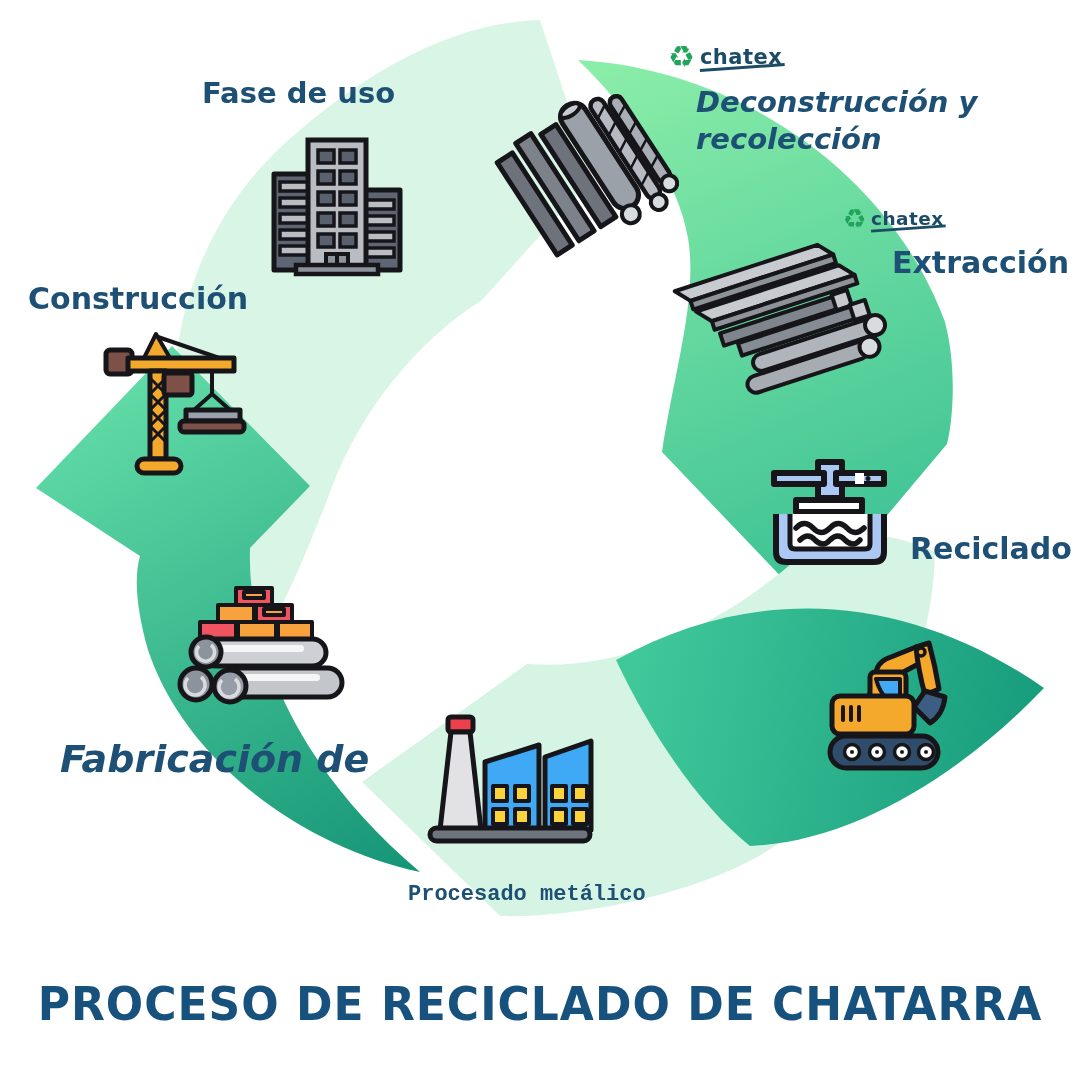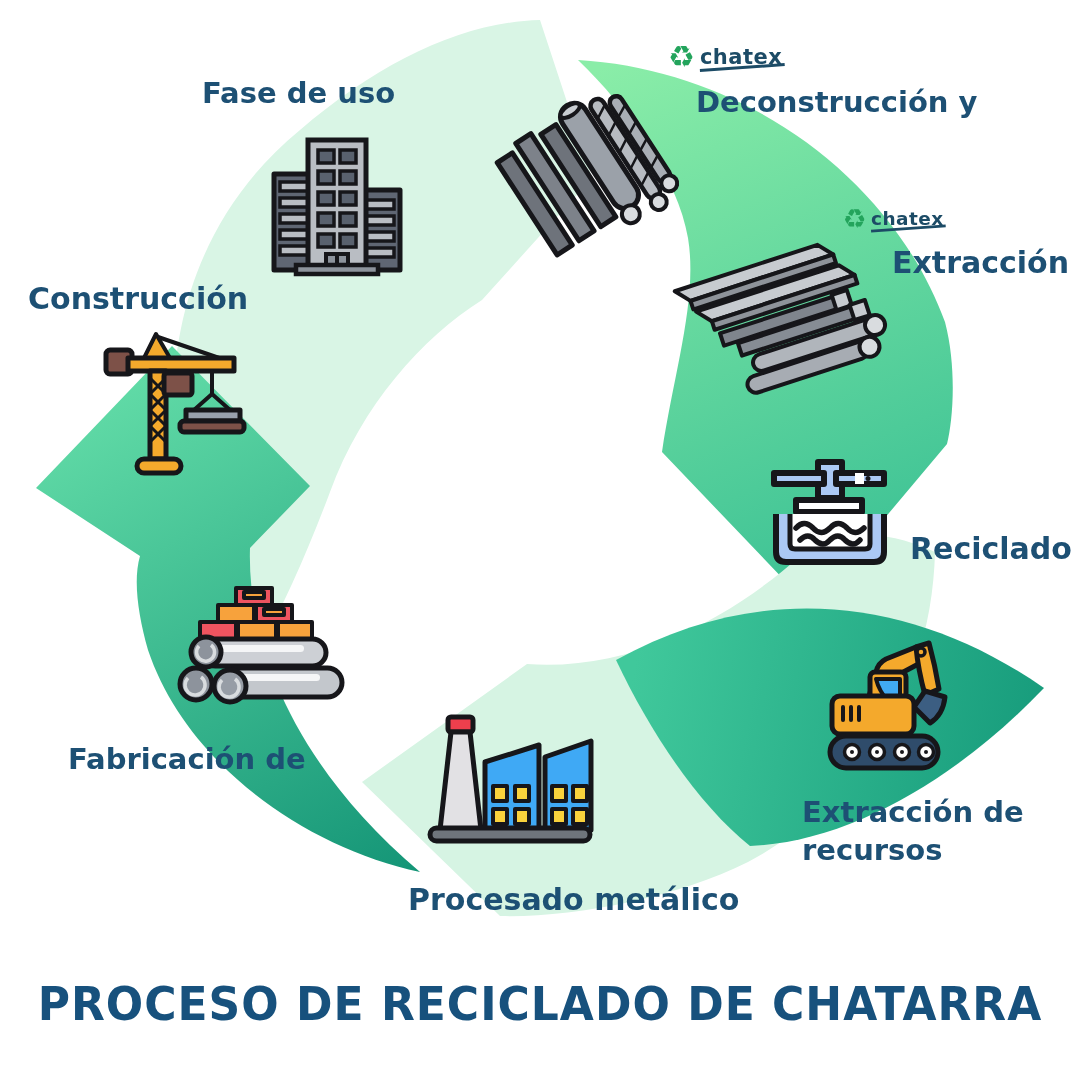--- a/index.html
+++ b/index.html
@@ -2,29 +2,29 @@
 <html><head>
 <meta charset="utf-8">
 <style>
   html,body{margin:0;padding:0;background:#ffffff;}
   #canvas{position:relative;width:1080px;height:1080px;background:#ffffff;overflow:hidden;
           font-family:"DejaVu Sans","Liberation Sans",sans-serif;}
   #cycle{position:absolute;left:0;top:0;}
   .icon{position:absolute;}
   .icon svg{overflow:visible;display:block;}
   .label{position:absolute;font-weight:bold;color:#1d5074;white-space:nowrap;}
-  .label .ln{display:block;}
+  .label .ln{display:block;font-style:italic;}
   #lbl-fase{left:202px;top:76px;font-size:29px;}
   #lbl-construccion{left:28px;top:281px;font-size:30px;}
   #lbl-decon{left:696px;top:84px;font-size:29px;line-height:37px;}
   #lbl-separacion{left:892px;top:245px;font-size:30px;}
   #lbl-reciclado{left:910px;top:531px;font-size:30px;}
   #lbl-extraccion{left:802px;top:793px;font-size:29px;line-height:38px;}
-  #lbl-procesado{left:408px;top:882px;font-size:30px;}
-  #lbl-fabricacion{left:68px;top:742px;font-size:29px;line-height:34px;}
+  #lbl-procesado{left:408px;top:882px;font-size:22px;font-family:Liberation Mono, monospace;}
+  #lbl-fabricacion{left:60px;top:742px;font-size:38px;line-height:34px;}
   #title{position:absolute;left:0;top:978px;width:1080px;text-align:center;
          font-size:44px;font-weight:bold;letter-spacing:1px;color:#17517d;
          transform:scaleY(1.06);}
   .chatex{position:absolute;display:flex;align-items:center;gap:5px;}
   .cx-icon{font-size:30px;line-height:30px;color:#23a45c;font-weight:bold;}
   .cx-wordwrap{position:relative;display:inline-block;}
   .cx-word{font-size:21px;font-weight:bold;color:#1c4b66;letter-spacing:0.5px;}
   .cx-underline{position:absolute;left:0;bottom:-3px;width:103%;height:3px;
                 background:#1c4b66;transform:rotate(-4deg);transform-origin:left bottom;}
   #chatex-1{left:668px;top:42px;}
@@ -264,26 +264,23 @@
         <rect x="82" y="93" width="64" height="11" rx="4" fill="#7d5148" stroke-width="5"></rect>
         <rect x="39" y="131" width="44" height="14" rx="7" fill="#f4a92c" stroke-width="5"></rect>
       </g>
     </svg>
   </div>
 
   <div class="label" id="lbl-fase">Fase de uso</div>
   <div class="label" id="lbl-construccion">Construcción</div>
   <div class="label" id="lbl-decon">
     <span class="ln">Deconstrucción y</span>
+    <span class="ln">recolección</span>
   </div>
   <div class="label" id="lbl-separacion">Extracción</div>
   <div class="label" id="lbl-reciclado">Reciclado</div>
-  <div class="label" id="lbl-extraccion">
-    <span class="ln">Extracción de</span>
-    <span class="ln">recursos</span>
-  </div>
   <div class="label" id="lbl-procesado">Procesado metálico</div>
   <div class="label" id="lbl-fabricacion">
     <span class="ln">Fabricación de</span>
   </div>
 
   <div id="title">PROCESO DE RECICLADO DE CHATARRA</div>
 </div>
 
 </body></html>

